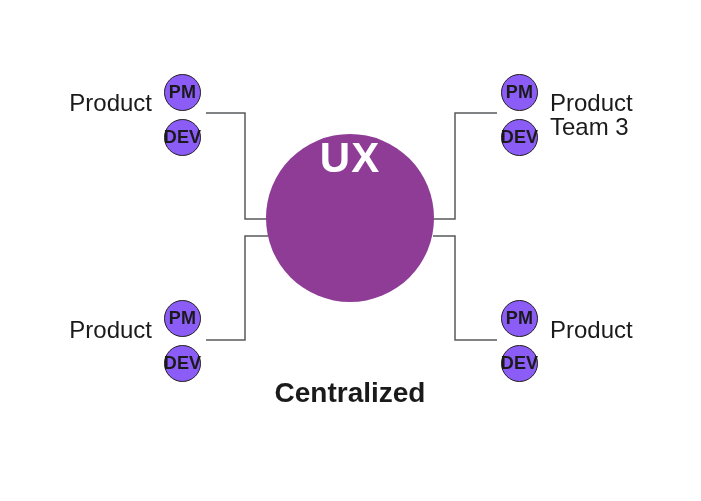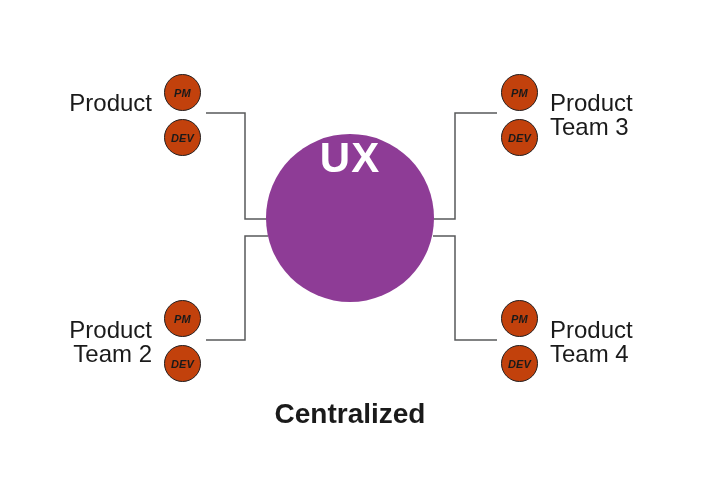--- a/index.html
+++ b/index.html
@@ -53,29 +53,28 @@
     display: flex;
     flex-direction: column;
     gap: 8px;
     width: 37px;
   }
   .role-circle {
     width: 37px;
     height: 37px;
     border-radius: 50%;
     border: 1.5px solid var(--role-border, #231f20);
-    background: #c2410c;
+    background: #8b5cf6;
     display: flex;
     align-items: center;
     justify-content: center;
-    font-size: 11px;
+    font-size: 18px;
     font-weight: 700;
     color: var(--text, #1a1a1a);
     letter-spacing: 0.2px;
-    font-style: italic;
   }
 
   
   .team-name {
     position: absolute;
     width: 130px;
     font-size: 24px;
     line-height: 24px;
     color: var(--text, #1a1a1a);
   }
@@ -88,21 +87,20 @@
   .caption {
     position: absolute;
     left: 200px;
     top: 374px;
     width: 300px;
     text-align: center;
     font-size: 28px;
     line-height: 38px;
     font-weight: 700;
     color: var(--text, #1a1a1a);
-    margin-top: 21px;
   }
   .caption span { display: block; }
 
   
   .stack-t1 { left: 164px; top: 74px;  }
   .stack-t2 { left: 164px; top: 300px; }
   .stack-t3 { left: 501px; top: 74px;  }
   .stack-t4 { left: 501px; top: 300px; }
 
   .name-t1 { left: 22px;  top: 91px;  }
@@ -125,21 +123,20 @@
   <div class="team-name align-right name-t1">
     <span class="name-l1">Product</span>
   </div>
   <div class="role-stack stack-t1">
     <div class="role-circle">PM</div>
     <div class="role-circle">DEV</div>
   </div>
 
   <div class="team-name align-right name-t2">
     <span class="name-l1">Product</span>
-    <span class="name-l2">Team 2</span>
   </div>
   <div class="role-stack stack-t2">
     <div class="role-circle">PM</div>
     <div class="role-circle">DEV</div>
   </div>
 
   <div class="role-stack stack-t3">
     <div class="role-circle">PM</div>
     <div class="role-circle">DEV</div>
   </div>
@@ -147,21 +144,20 @@
     <span class="name-l1">Product</span>
     <span class="name-l2">Team 3</span>
   </div>
 
   <div class="role-stack stack-t4">
     <div class="role-circle">PM</div>
     <div class="role-circle">DEV</div>
   </div>
   <div class="team-name align-left name-t4">
     <span class="name-l1">Product</span>
-    <span class="name-l2">Team 4</span>
   </div>
 
   <div class="ux-circle">
     <span class="ux-label">UX</span>
   </div>
 
   <div class="caption">
     <span>Centralized</span>
   </div>
 

